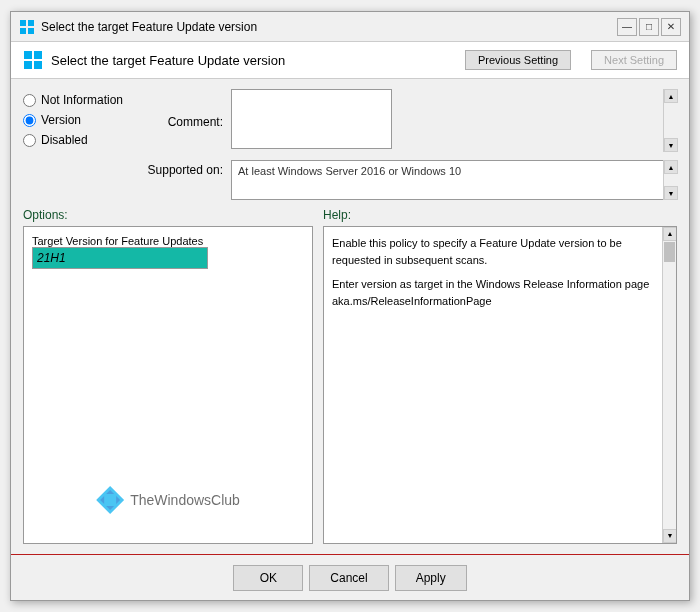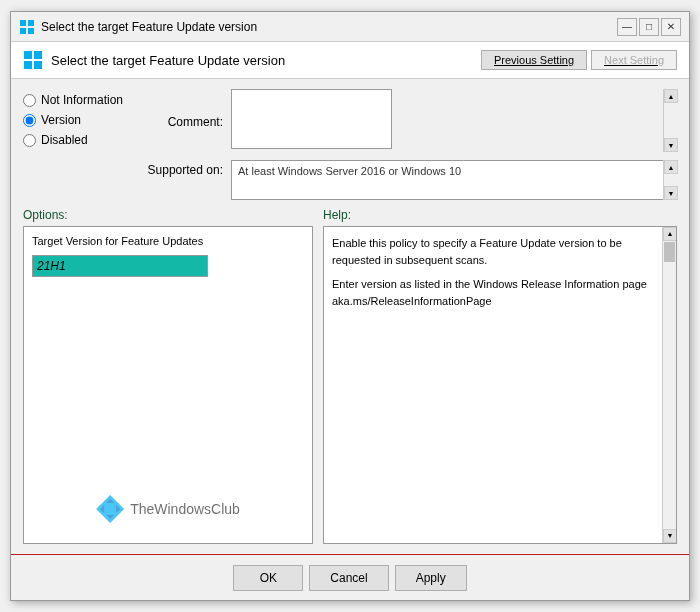--- a/index.html
+++ b/index.html
@@ -83,22 +83,21 @@
     .header-icon {
       width: 20px;
       height: 20px;
     }
     .header-title {
       font-size: 13px;
       font-weight: 400;
     }
     .header-buttons {
       display: flex;
-      gap: 4px;
-      text-decoration: underline;
+      gap: 20px;
     }
     .nav-btn {
       padding: 3px 12px;
       background: #e1e1e1;
       border: 1px solid #adadad;
       font-size: 11px;
       cursor: pointer;
       color: #000;
     }
     .nav-btn:disabled, .nav-btn.disabled {
@@ -196,41 +195,41 @@
       display: flex;
       flex-direction: column;
     }
     .options-box {
       flex: 1;
       border: 1px solid #999;
       background: #fff;
       padding: 8px;
       display: flex;
       flex-direction: column;
-      gap: 8px;
+      gap: 0;
       min-height: 260px;
       position: relative;
     }
     .target-label {
       font-size: 11px;
       color: #000;
     }
     .target-input {
       width: 176px;
       height: 22px;
       border: 1px solid #999;
       background: #14b8a6;
       padding: 2px 4px;
       font-size: 12px;
       font-family: inherit;
       font-style: italic;
     }
     .watermark {
       position: absolute;
-      bottom: 20px;
+      bottom: 29px;
       left: 50%;
       transform: translateX(-50%);
       display: flex;
       align-items: center;
       gap: 6px;
       opacity: 0.7;
       text-align: right;
     }
     .watermark-icon {
       width: 28px;
@@ -418,21 +417,21 @@
               <span class="watermark-text">TheWindowsClub</span>
             </div>
           </div>
         </div>
 
         <div class="help-panel">
           <div class="section-label">Help:</div>
           <div class="help-box scrollbar-container">
             <p>Enable this policy to specify a Feature Update version to be requested in subsequent scans.</p>
             <p>
-              <span>Enter version as listed in the Windows Release Information page aka.ms/ReleaseInformationPage</span>
+              <span>Enter version as target in the Windows Release Information page aka.ms/ReleaseInformationPage</span>
             </p>
             <div class="scrollbar-fake">
               <div class="scrollbar-arrow">▲</div>
               <div class="scrollbar-thumb"></div>
               <div style="flex:1"></div>
               <div class="scrollbar-arrow">▼</div>
             </div>
           </div>
         </div>
       </div>

